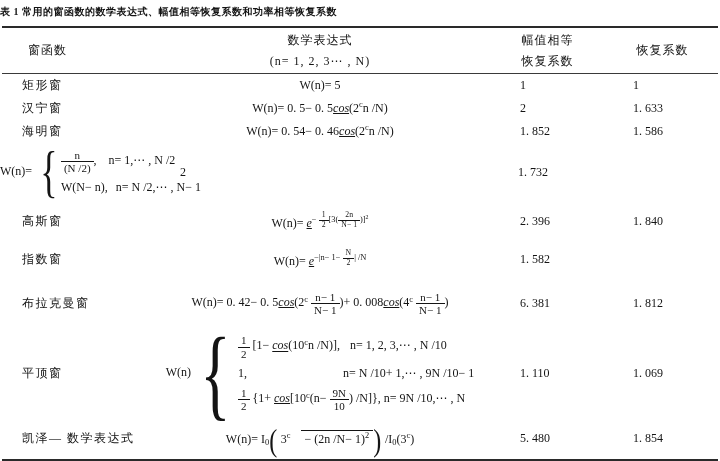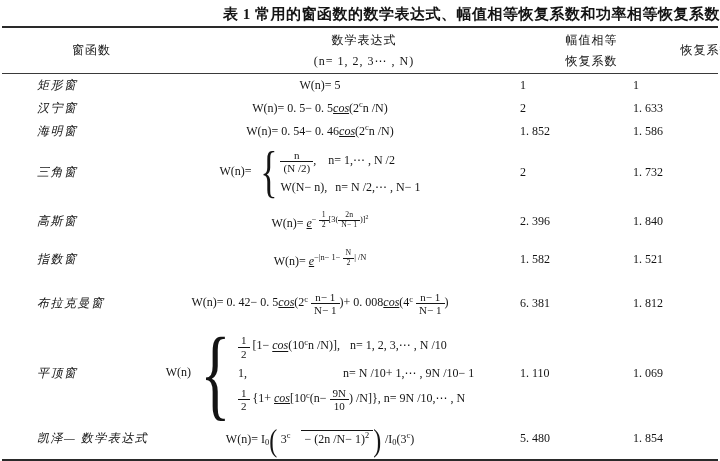--- a/index.html
+++ b/index.html
@@ -3,43 +3,43 @@
 <meta charset="utf-8">
 <style>
   html,body{margin:0;padding:0;background:#ffffff;}
   .page{
     width:720px;height:461px;background:#fff;box-sizing:border-box;
     display:flex;flex-direction:column;
     font-family:"Liberation Serif","DejaVu Serif",serif;
     color:#141414;font-size:12px;overflow:hidden;
   }
   .title{
-    height:21px;padding-top:5px;text-align:right;
-    font-weight:bold;font-size:15px;letter-spacing:0.5px;
+    height:21px;padding-top:5px;text-align:left;
+    font-weight:bold;font-size:10px;letter-spacing:0.5px;
   }
   .rule{background:#2a2a2a;margin:0 2px;flex:none;}
   .rule.top{height:2px;}
   .rule.mid{height:1.2px;background:#3a3a3a;}
   .rule.bottom{height:2px;}
   .thead{
     display:grid;grid-template-columns:150px 340px 115px 115px;
-    height:45px;align-items:center;flex:none;letter-spacing:1px;padding-left:44px;
+    height:45px;align-items:center;flex:none;letter-spacing:1px;
   }
   .thead .hc{text-align:center;line-height:21px;}
   .thead .hc.first{text-align:left;padding-left:28px;}
   .tbody{flex:1;display:flex;flex-direction:column;overflow:hidden;}
   .trow{
     display:grid;grid-template-columns:150px 340px 115px 115px;
     align-items:center;flex:none;
   }
   .row-0{height:23px;}.row-1{height:23px;}.row-2{height:23px;}
   .row-3{height:58px;}.row-4{height:40px;}.row-5{height:36px;}
   .row-6{height:52px;}.row-7{height:88px;}.row-8{height:43px;}
   .cell{min-width:0;}
-  .name{padding-left:37px;letter-spacing:1.5px;font-style:italic;}
+  .name{padding-left:22px;letter-spacing:1.5px;}
   .formula{text-align:center;font-size:12px;white-space:nowrap;}
   .val{padding-left:30px;text-align:left;}
   .val.power{padding-left:28px;}
   .it{font-style:italic;text-decoration:underline;}
   .sup{font-size:0.7em;vertical-align:0.55em;line-height:0;}
   .sub{font-size:0.7em;vertical-align:-0.25em;line-height:0;}
   .frac{
     display:inline-block;vertical-align:middle;text-align:center;
     line-height:1.1;font-size:0.92em;
   }
@@ -93,42 +93,40 @@
         <div class="cell val amplitude">2</div>
         <div class="cell val power">1. 633</div>
       </div>
       <div class="trow row-2">
         <div class="cell name">海明窗</div>
         <div class="cell formula">W(n)= 0. 54− 0. 46<span class="it">cos</span>(2<span class="sup">c</span>n /N)</div>
         <div class="cell val amplitude">1. 852</div>
         <div class="cell val power">1. 586</div>
       </div>
       <div class="trow row-3">
-        <div class="cell name">三角窗</div>
         <div class="cell formula">W(n)= <span class="cases">
             <span class="brace" style="font-size: 58px;">{</span>
             <span class="crows">
               <div class="case-row"><span class="frac"><span class="num">n</span><span class="den">(N /2)</span></span>,<span class="sp" style="width: 12px;"></span>n= 1,⋯ , N /2</div>
               <div class="case-row">W(N− n),<span class="sp" style="width: 8px;"></span>n= N /2,⋯ , N− 1</div>
             </span>
           </span></div>
         <div class="cell val amplitude">2</div>
         <div class="cell val power">1. 732</div>
       </div>
       <div class="trow row-4">
         <div class="cell name">高斯窗</div>
         <div class="cell formula">W(n)= <span class="it">e</span><span class="sup">− <span class="frac"><span class="num">1</span><span class="den">2</span></span>[3(<span class="frac"><span class="num">2n</span><span class="den">N− 1</span></span>)]<span class="sup">2</span></span></div>
         <div class="cell val amplitude">2. 396</div>
         <div class="cell val power">1. 840</div>
       </div>
       <div class="trow row-5">
         <div class="cell name">指数窗</div>
         <div class="cell formula">W(n)= <span class="it">e</span><span class="sup">−|n− 1− <span class="frac"><span class="num">N</span><span class="den">2</span></span>| /N</span></div>
         <div class="cell val amplitude">1. 582</div>
-        <div class="cell val power">1. 521</div>
       </div>
       <div class="trow row-6">
         <div class="cell name">布拉克曼窗</div>
         <div class="cell formula">W(n)= 0. 42− 0. 5<span class="it">cos</span>(2<span class="sup">c</span> <span class="frac"><span class="num">n− 1</span><span class="den">N− 1</span></span>)+ 0. 008<span class="it">cos</span>(4<span class="sup">c</span> <span class="frac"><span class="num">n− 1</span><span class="den">N− 1</span></span>)</div>
         <div class="cell val amplitude">6. 381</div>
         <div class="cell val power">1. 812</div>
       </div>
       <div class="trow row-7">
         <div class="cell name">平顶窗</div>
         <div class="cell formula">W(n)<span class="cases">

